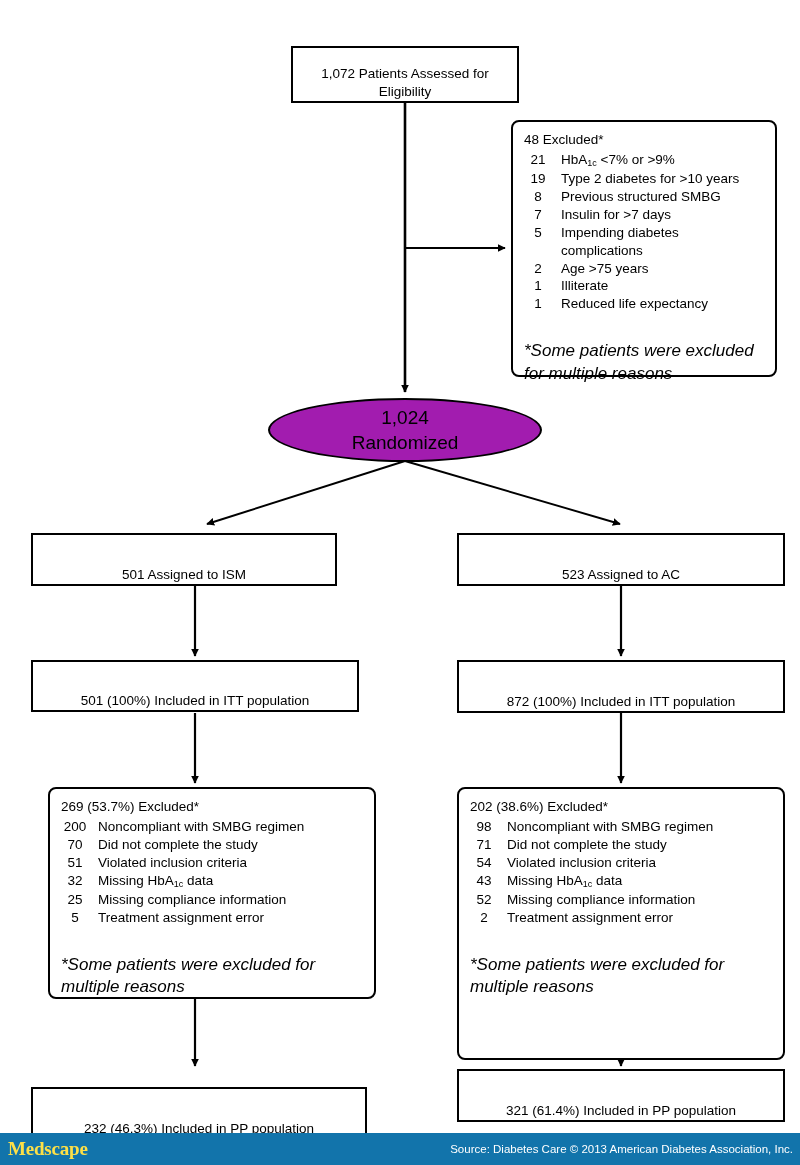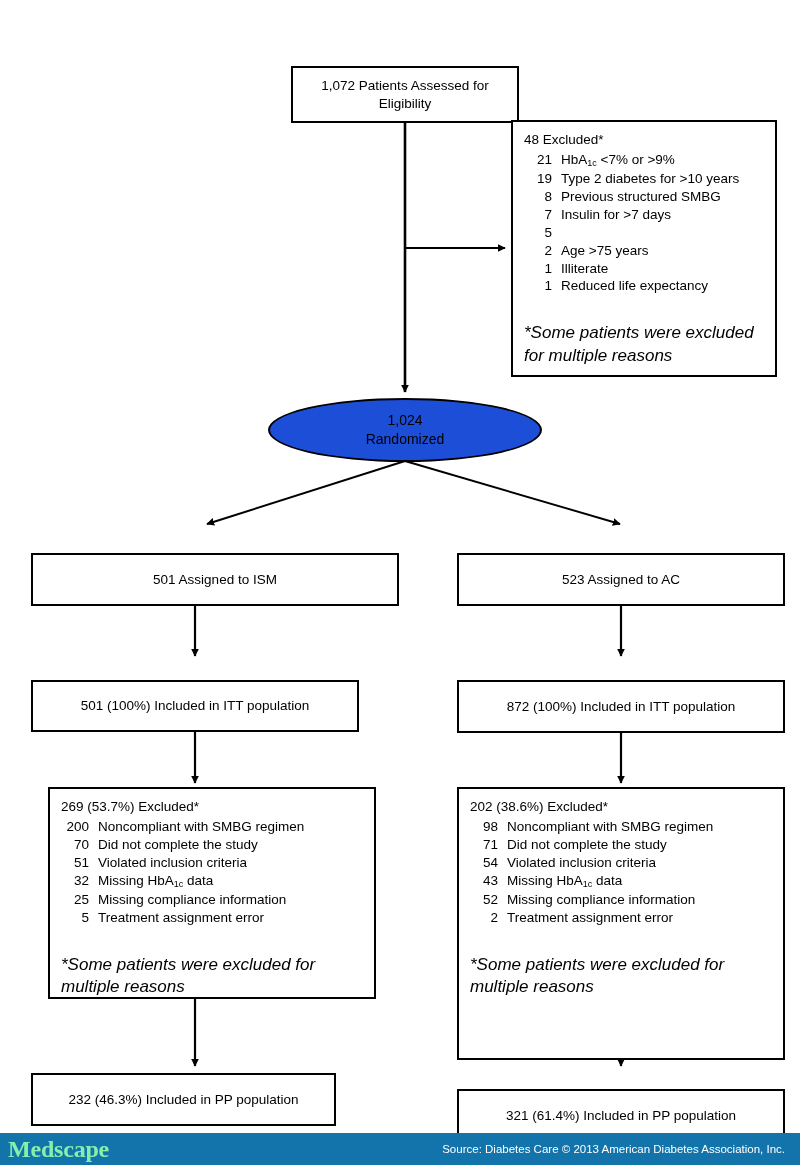--- a/index.html
+++ b/index.html
@@ -30,60 +30,60 @@
   .node {
     position: absolute;
     box-sizing: border-box;
     border: 2px solid #000000;
     background: #ffffff;
     font-size: 13.5px;
     line-height: 1.32;
   }
   .node.centered {
     display: flex;
+    align-items: flex-end;
+    justify-content: center;
+    text-align: center;
+  }
+  .node.listbox {
+    padding: 9px 10px 0 11px;
+    border-radius: 8px;
+  }
+  .ellipse-node {
+    position: absolute;
+    box-sizing: border-box;
+    border: 2px solid #000000;
+    border-radius: 50%;
+    background: #a21caf;
+    display: flex;
     align-items: center;
     justify-content: center;
     text-align: center;
-    margin-top: 20px;
-  }
-  .node.listbox {
-    padding: 9px 10px 0 11px;
-  }
-  .ellipse-node {
-    position: absolute;
-    box-sizing: border-box;
-    border: 2px solid #000000;
-    border-radius: 50%;
-    background: #1d4ed8;
-    display: flex;
-    align-items: center;
-    justify-content: center;
-    text-align: center;
-    font-size: 14px;
+    font-size: 19px;
     line-height: 1.34;
   }
   .hdr {
     font-size: 13.5px;
     margin-bottom: 2px;
     white-space: nowrap;
   }
   .reasons {
     list-style: none;
     margin: 0;
     padding: 0;
   }
   .reasons li {
     display: flex;
     font-size: 13.5px;
     line-height: 1.33;
     white-space: nowrap;
   }
   .reasons li .num {
     width: 28px;
-    text-align: right;
+    text-align: center;
     flex: 0 0 28px;
     margin-right: 9px;
   }
   .reasons li .txt {
     white-space: normal;
   }
   .footnote {
     font-style: italic;
     font-size: 17px;
     line-height: 1.33;
@@ -99,30 +99,30 @@
     top: 1133px;
     width: 800px;
     height: 32px;
     background: #1274ab;
     display: flex;
     align-items: center;
     justify-content: space-between;
   }
   #footer-logo {
     font-family: "Liberation Serif", serif;
-    color: #86efac;
-    font-size: 24px;
+    color: #fde047;
+    font-size: 19px;
     font-weight: bold;
     letter-spacing: -0.2px;
     padding-left: 8px;
   }
   #footer-source {
     color: #ffffff;
     font-size: 11.5px;
-    padding-right: 15px;
+    padding-right: 7px;
     white-space: nowrap;
   }
 </style>
 </head>
 <body>
 
 <div id="page">
 
   <svg id="svg-layer" viewBox="0 0 800 1165">
     <defs>
@@ -168,20 +168,21 @@
         <li>
           <span class="num">8</span>
           <span class="txt">Previous structured SMBG</span>
         </li>
         <li>
           <span class="num">7</span>
           <span class="txt">Insulin for &gt;7 days</span>
         </li>
         <li>
           <span class="num">5</span>
+          <span class="txt" style="white-space: normal; max-width: 160px;">Impending diabetes complications</span>
         </li>
         <li>
           <span class="num">2</span>
           <span class="txt">Age &gt;75 years</span>
         </li>
         <li>
           <span class="num">1</span>
           <span class="txt">Illiterate</span>
         </li>
         <li>
@@ -192,21 +193,21 @@
     <div class="footnote">*Some patients were excluded for multiple reasons</div>
   </div>
 
   <div class="ellipse-node" style="left:268px; top:398px; width:274px; height:64px;">
     <div>
       <div>1,024</div>
       <div>Randomized</div>
     </div>
   </div>
 
-  <div class="node centered" style="left:31px; top:533px; width:368px; height:53px;">
+  <div class="node centered" style="left:31px; top:533px; width:306px; height:53px;">
     <span>501 Assigned to ISM</span>
   </div>
   <div class="node centered" style="left:457px; top:533px; width:328px; height:53px;">
     <span>523 Assigned to AC</span>
   </div>
 
   <div class="node centered" style="left:31px; top:660px; width:328px; height:52px;">
     <span>501 (100%) Included in ITT population</span>
   </div>
   <div class="node centered" style="left:457px; top:660px; width:328px; height:53px;">
@@ -268,21 +269,21 @@
           <span class="txt">Missing compliance information</span>
         </li>
         <li>
           <span class="num">2</span>
           <span class="txt">Treatment assignment error</span>
         </li>
       </ul>
     <div class="footnote">*Some patients were excluded for multiple reasons</div>
   </div>
 
-  <div class="node centered" style="left:31px; top:1053px; width:305px; height:53px;">
+  <div class="node centered" style="left:31px; top:1087px; width:336px; height:53px;">
     <span>232 (46.3%) Included in PP population</span>
   </div>
   <div class="node centered" style="left:457px; top:1069px; width:328px; height:53px;">
     <span>321 (61.4%) Included in PP population</span>
   </div>
 
   <div id="footer-bar">
     <div id="footer-logo">Medscape</div>
     <div id="footer-source">Source: Diabetes Care © 2013 American Diabetes Association, Inc.</div>
   </div>

